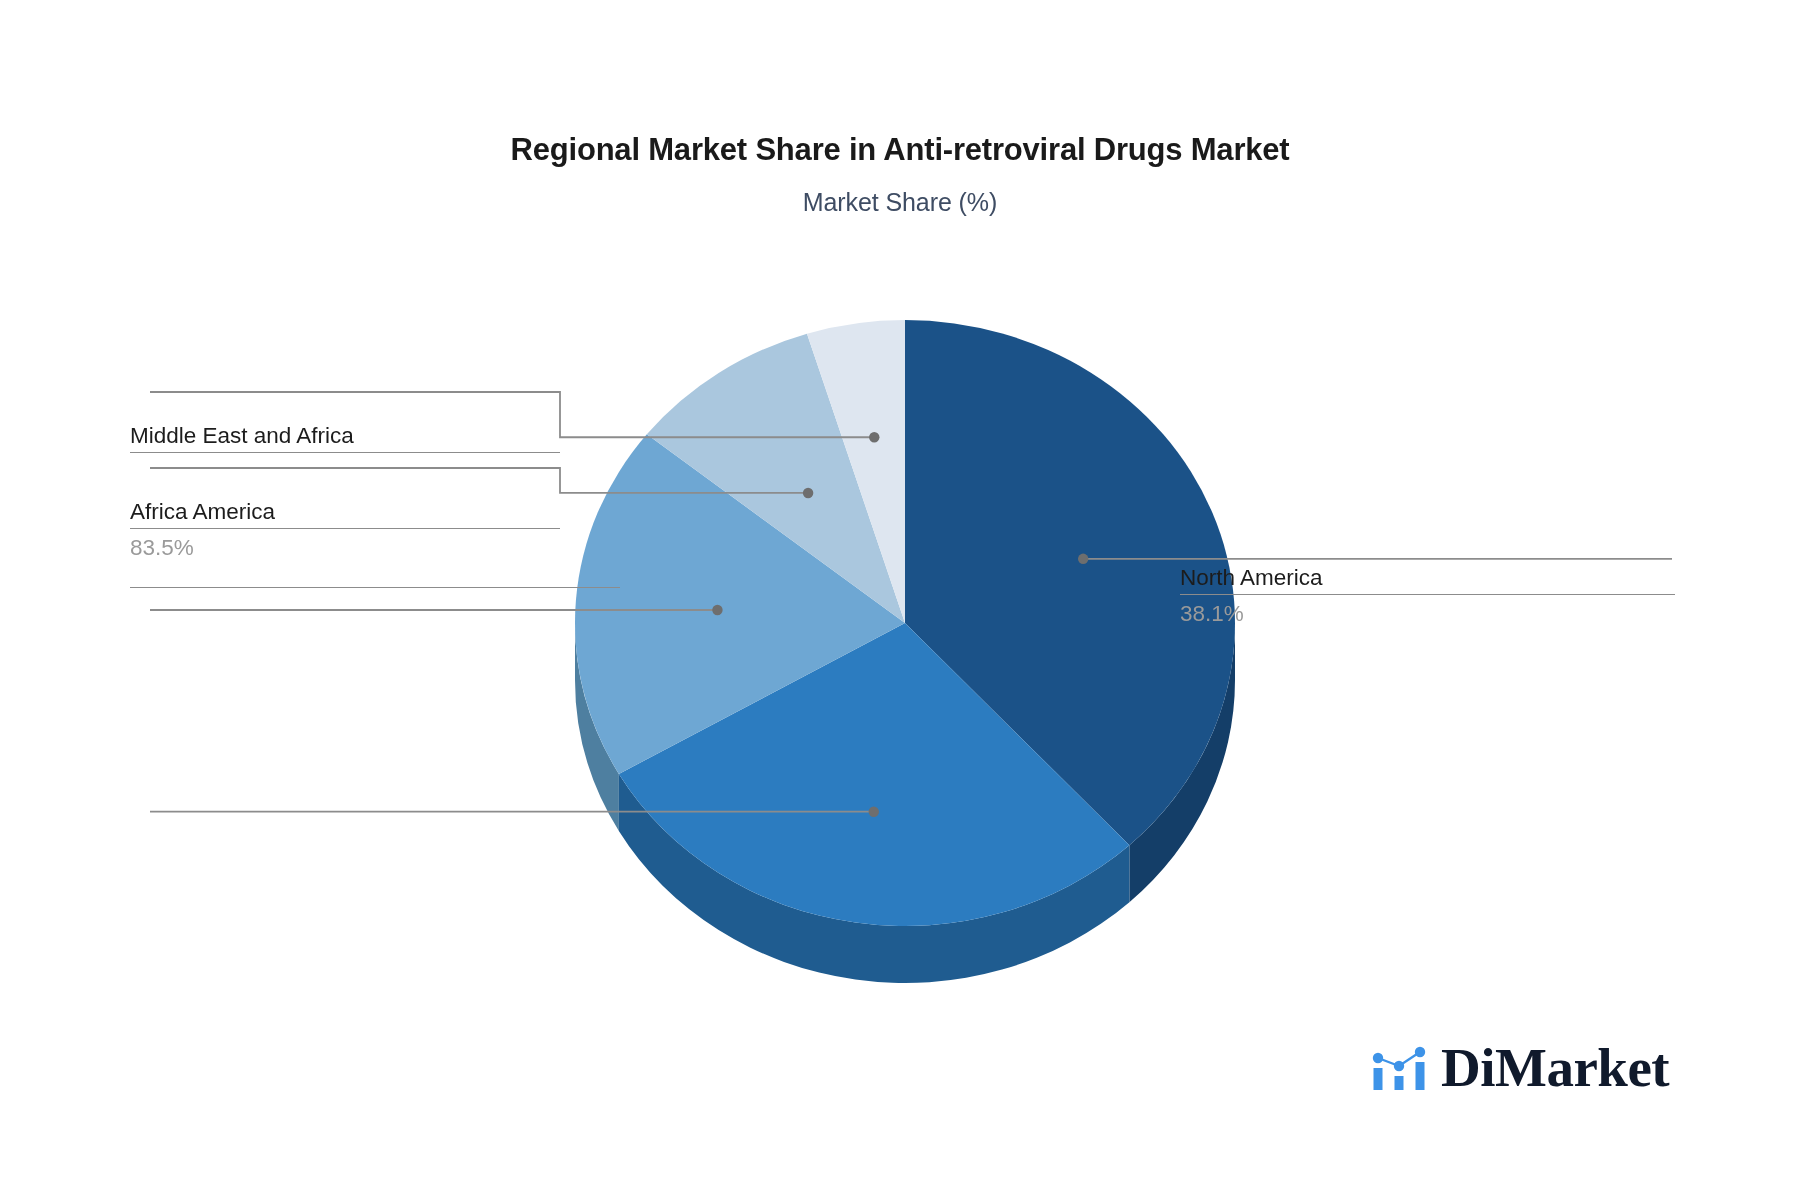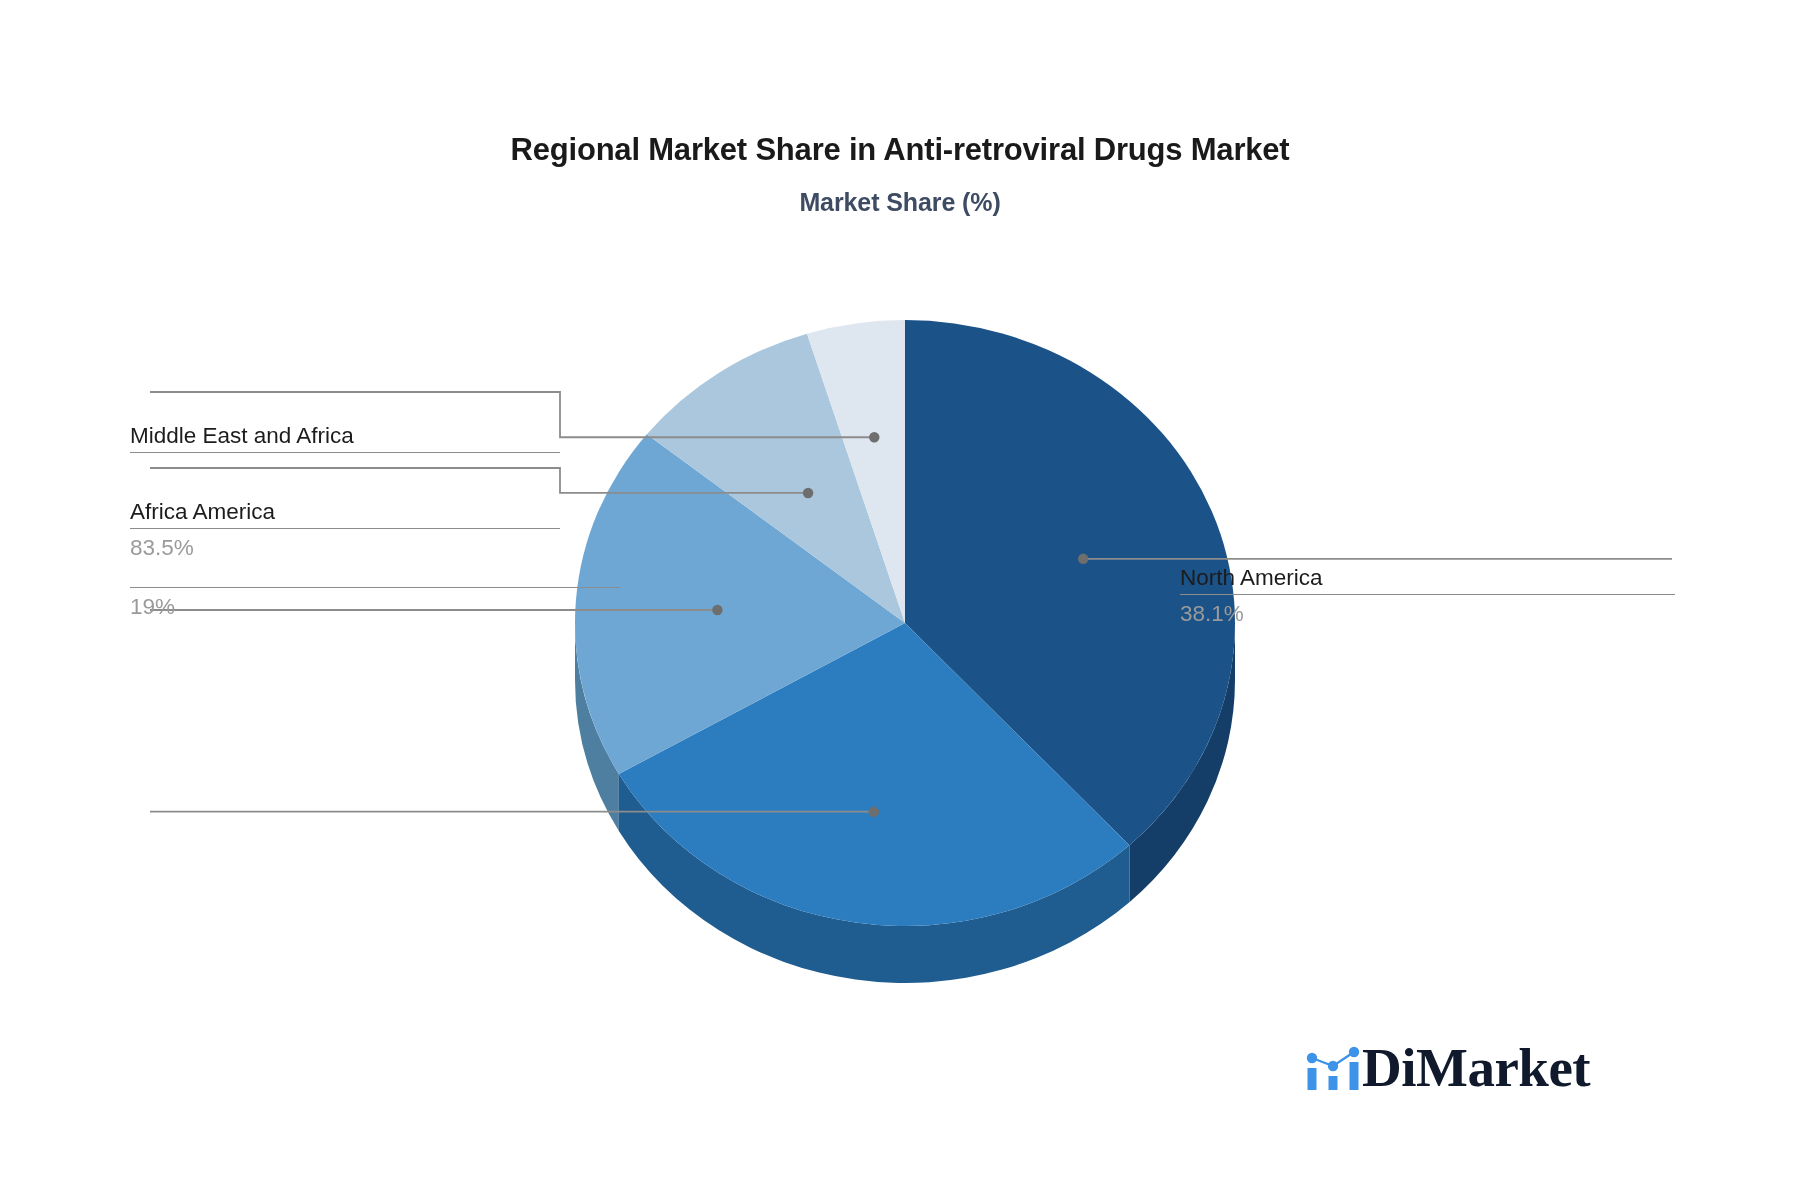--- a/index.html
+++ b/index.html
@@ -20,21 +20,21 @@
     font-weight: bold;
     color: #1a1a1a;
     letter-spacing: -0.2px;
     white-space: nowrap;
   }
   .chart-subtitle {
     position: absolute;
     top: 188px; left: 0; width: 1800px;
     text-align: center;
     font-size: 25px;
-    font-weight: bold;
+    font-weight: normal;
     color: #3e4c63;
     letter-spacing: -0.1px;
     white-space: nowrap;
   }
 
   
   #pie-svg { position: absolute; top: 0; left: 0; width: 1800px; height: 1196px; }
 
   
   .callout { position: absolute; }
@@ -56,22 +56,22 @@
     height: 0;
     border-top: 1.6px solid #8c8c8c;
     margin-top: 4px;
   }
   .callout.left  { text-align: left;  }
   .callout.right { }
 
   
   #logo {
     position: absolute;
-    left: 1304px; top: 1038px;
-    display: flex; align-items: center; 
+    left: 1370px; top: 1038px;
+    display: flex; align-items: center; gap: 13px;
   }
   #logo .logo-mark { display: block; }
   #logo .logo-text {
     font-family: "Liberation Serif", serif;
     font-size: 55px;
     font-weight: bold;
     color: #101a2c;
     letter-spacing: -0.5px;
     line-height: 1;
   }
@@ -118,21 +118,20 @@
   </div>
 
   <div class="callout left" style="left:130px; top:462px; width:430px;">
     <div class="cname">Africa America</div>
     <div class="crule"></div>
     <div class="cval">83.5%</div>
   </div>
 
   <div class="callout left" style="left:130px; top:583px; width:490px;">
     <div class="crule"></div>
-    <div class="cval">19%</div>
   </div>
 
 
   <div class="callout right" style="left:1180px; top:528px; width:495px;">
     <div class="cname">North America</div>
     <div class="crule"></div>
     <div class="cval">38.1%</div>
   </div>
 
   <div id="logo">

